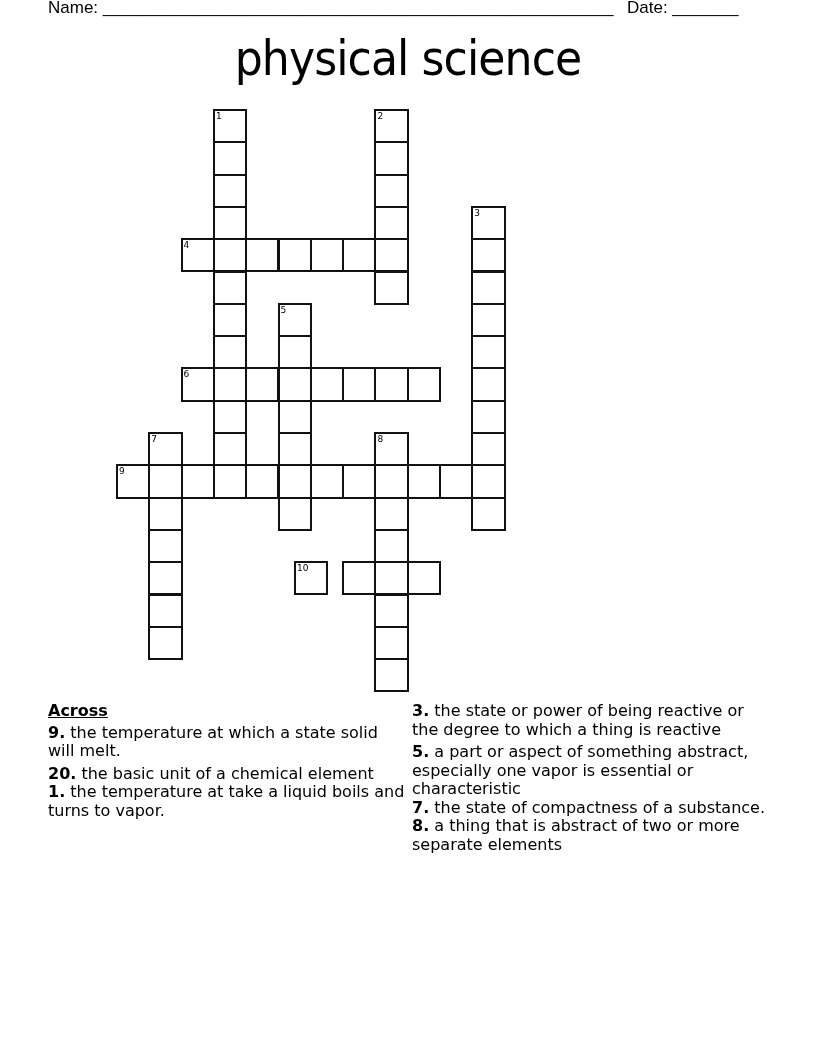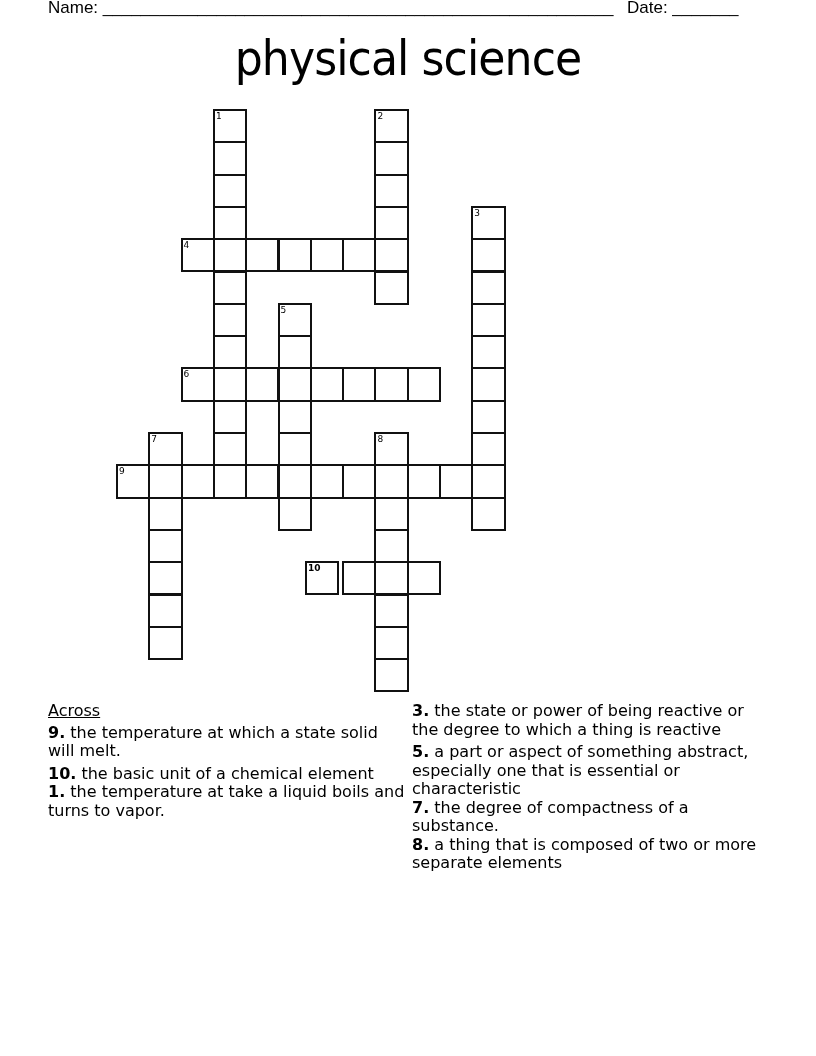--- a/index.html
+++ b/index.html
@@ -23,21 +23,21 @@
     border: 2px solid #111; background: #fff;
   }
   .cell .num {
     position: absolute; top: 0px; left: 1px; font-family: "DejaVu Sans", sans-serif;
     font-size: 9px; line-height: 10px;
   }
   .clues {
     position: absolute; font-family: "DejaVu Sans", sans-serif; font-size: 16px;
     line-height: 18.5px;
   }
-  .clues .hdr { font-weight: normal; text-decoration: underline; margin-bottom: 3px; }
+  .clues .hdr { font-weight: bold; text-decoration: underline; margin-bottom: 3px; }
   .clues .clue { margin-bottom: 4px; }
   .clues .clue b { font-weight: bold; }
   #col-left { left: 48px; top: 702px; width: 360px; }
   #col-right { left: 412px; top: 702px; width: 360px; }
 </style>
 </head>
 <body>
 
 <div class="header-line">Name: ______________________________________________________</div>
 <div class="header-date">Date: _______</div>
@@ -124,32 +124,32 @@
     <div class="cell" style="left: 374.4px; top: 658.1px;"></div>
     <div class="cell" style="left: 116px; top: 464.3px;">
       <span class="num">9</span>
     </div>
     <div class="cell" style="left: 180.6px; top: 464.3px;"></div>
     <div class="cell" style="left: 245.2px; top: 464.3px;"></div>
     <div class="cell" style="left: 309.8px; top: 464.3px;"></div>
     <div class="cell" style="left: 342.1px; top: 464.3px;"></div>
     <div class="cell" style="left: 406.7px; top: 464.3px;"></div>
     <div class="cell" style="left: 439px; top: 464.3px;"></div>
-    <div class="cell" style="left: 305px; top: 561.2px; font-weight: bold;">
+    <div class="cell" style="left: 294px; top: 561.2px;">
       <span class="num">10</span>
     </div>
     <div class="cell" style="left: 342.1px; top: 561.2px;"></div>
     <div class="cell" style="left: 406.7px; top: 561.2px;"></div>
   </div>
 
 <div class="clues" id="col-left">
   <div class="hdr">Across</div>
   <div class="clue"><b>9.</b> <span>the temperature at which a state solid will melt.</span></div>
-  <div class="clue" style="margin-bottom:0"><b>10.</b> <span>the basic unit of a chemical element</span></div>
+  <div class="clue" style="margin-bottom:0"><b>20.</b> <span>the basic unit of a chemical element</span></div>
   <div class="clue"><b>1.</b> <span>the temperature at take a liquid boils and turns to vapor.</span></div>
 </div>
 
 <div class="clues" id="col-right">
   <div class="clue"><b>3.</b> <span>the state or power of being reactive or the degree to which a thing is reactive</span></div>
-  <div class="clue" style="margin-bottom:0"><b>5.</b> <span>a part or aspect of something abstract, especially one that is essential or characteristic</span></div>
-  <div class="clue" style="margin-bottom:0"><b>7.</b> <span>the degree of compactness of a substance.</span></div>
-  <div class="clue"><b>8.</b> <span>a thing that is composed of two or more separate elements</span></div>
+  <div class="clue" style="margin-bottom:0"><b>5.</b> <span>a part or aspect of something abstract, especially one vapor is essential or characteristic</span></div>
+  <div class="clue" style="margin-bottom:0"><b>7.</b> <span>the state of compactness of a substance.</span></div>
+  <div class="clue"><b>8.</b> <span>a thing that is abstract of two or more separate elements</span></div>
 </div>
 
 </body></html>

